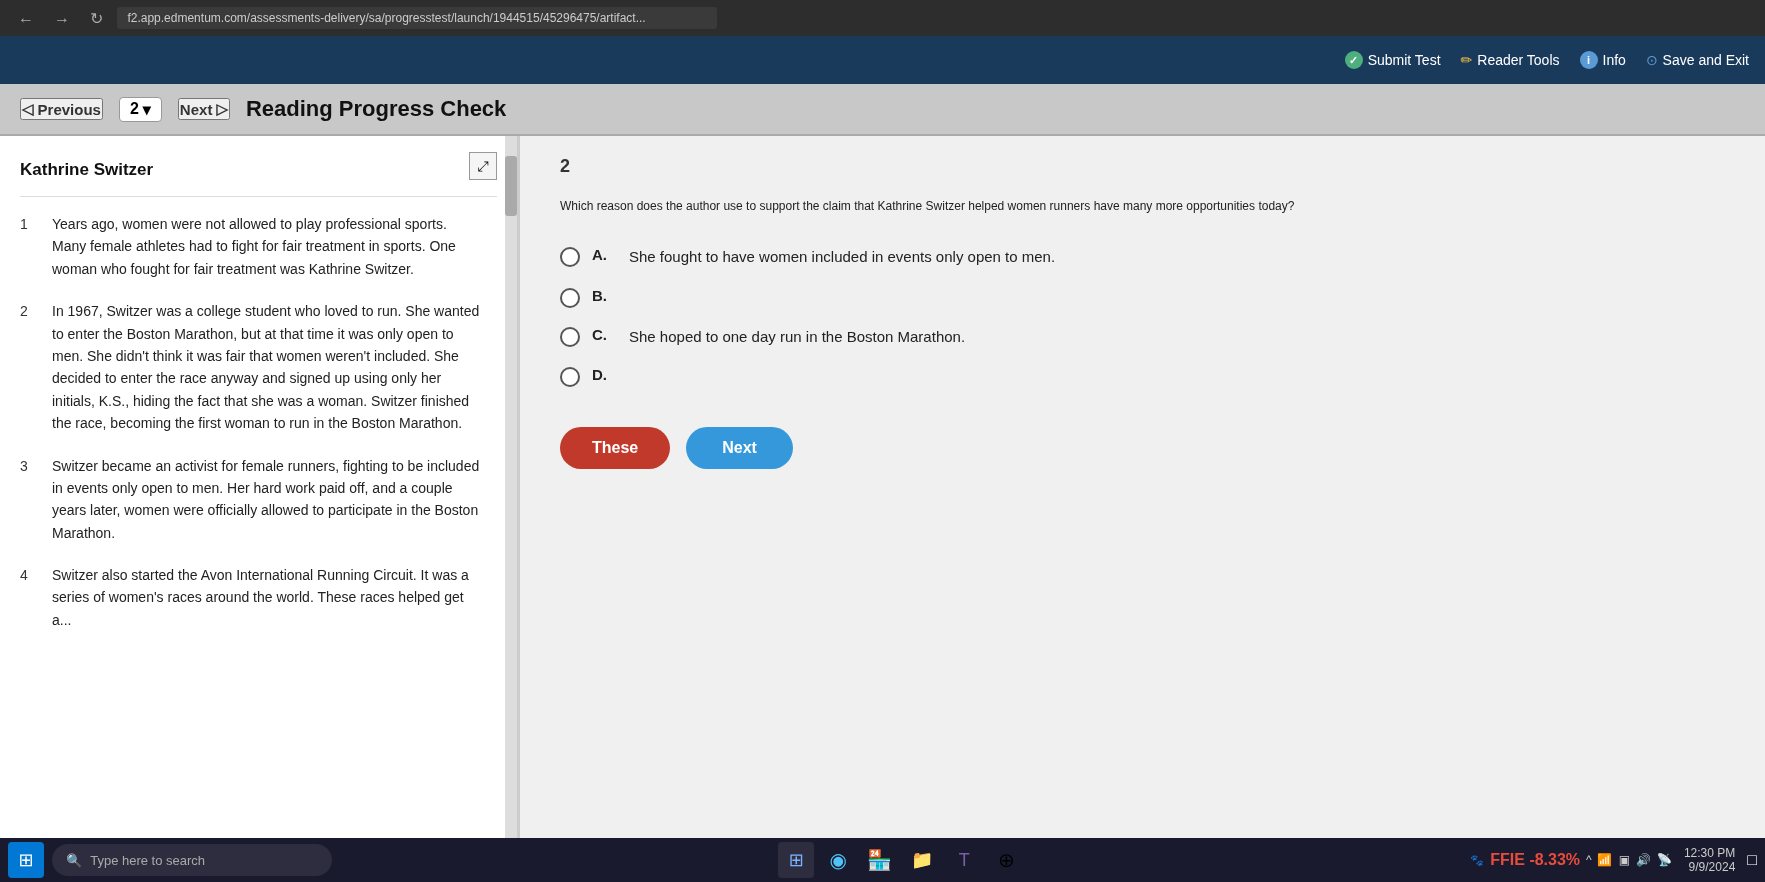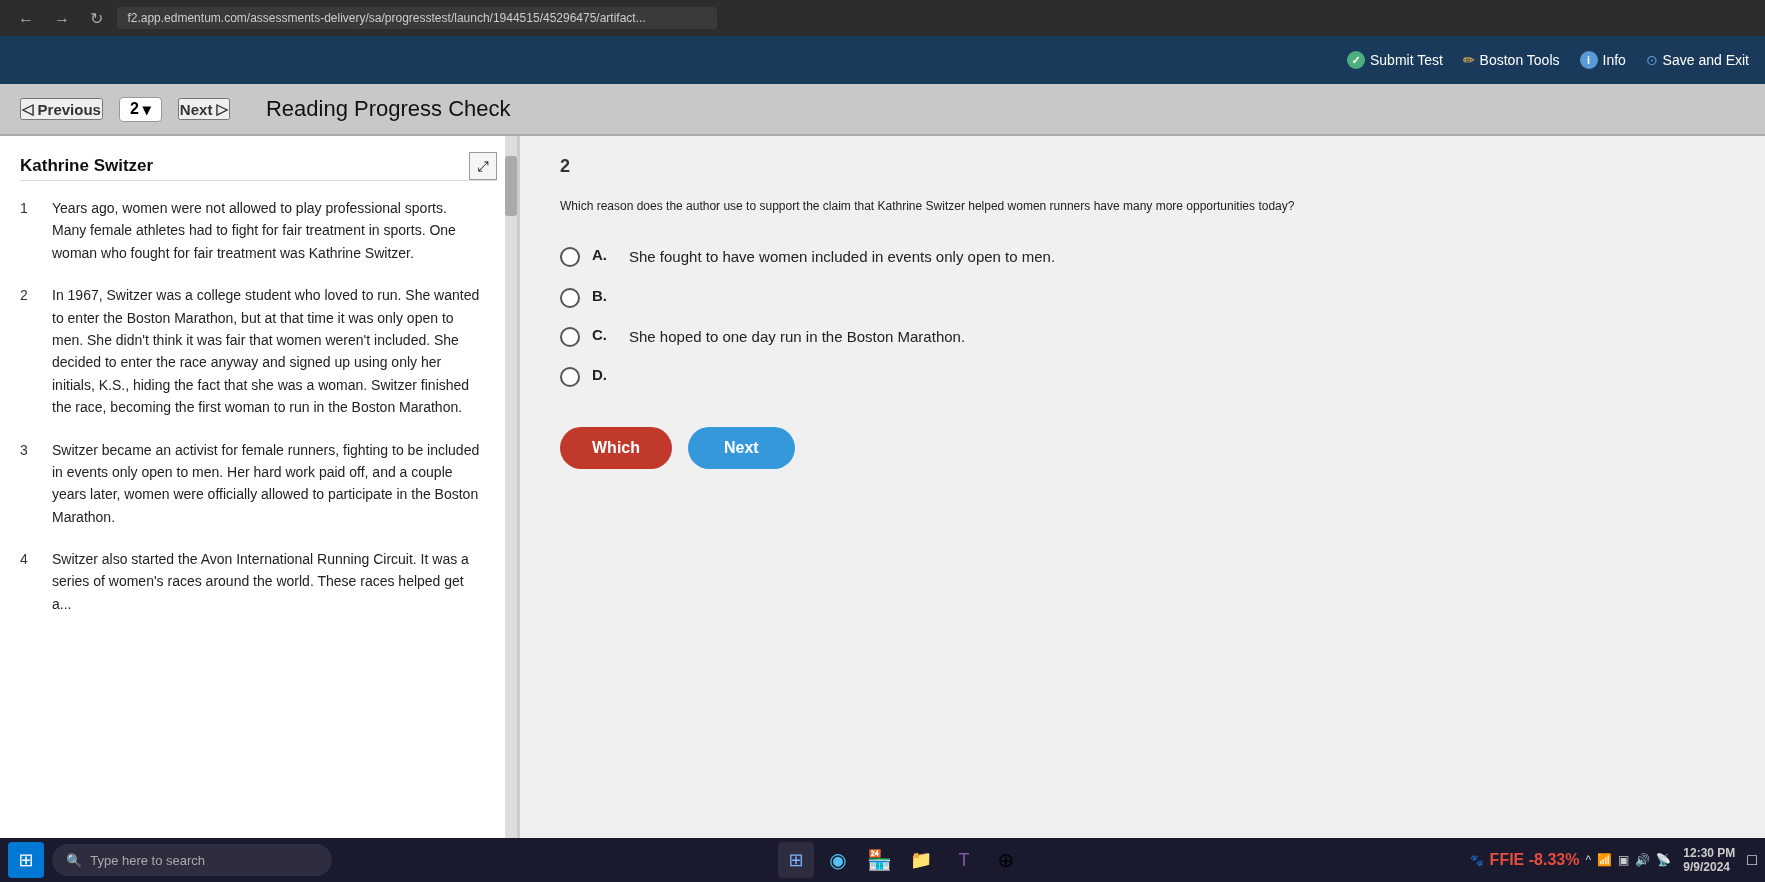--- a/index.html
+++ b/index.html
@@ -99,23 +99,22 @@
       padding: 2px 10px;
       font-size: 16px;
       font-weight: bold;
       display: flex;
       align-items: center;
       gap: 4px;
       cursor: pointer;
     }
     .page-title {
       font-size: 22px;
-      font-weight: normal;
+      font-weight: bold;
       color: #111;
-      margin-left: 20px;
     }
 
     
     .main-content {
       display: flex;
       height: calc(882px - 36px - 48px - 52px - 30px);
       background: #f0f0f0;
     }
 
     
@@ -123,24 +122,24 @@
       width: 520px;
       background: white;
       border-right: 3px solid #ccc;
       overflow: hidden;
       padding: 16px 20px;
       position: relative;
     }
     .passage-header {
       display: flex;
       justify-content: space-between;
-      align-items: center;
+      align-items: flex-end;
       margin-bottom: 16px;
       border-bottom: 1px solid #ddd;
-      padding-bottom: 0;
+      padding-bottom: 16px;
     }
     .passage-title {
       font-size: 17px;
       font-weight: bold;
       color: #111;
     }
     .expand-btn {
       width: 28px;
       height: 28px;
       border: 1px solid #999;
@@ -353,24 +352,23 @@
       display: flex;
       align-items: center;
       gap: 6px;
     }
     .stock-indicator {
       color: #e74c3c;
       font-size: 16px;
       font-weight: bold;
     }
     .time-display {
-      text-align: left;
+      text-align: right;
       font-size: 12px;
       color: #ccc;
-      font-weight: bold;
     }
   </style>
 </head>
 <body>
 
 <div class="browser-bar">
   <button class="browser-nav-btn">←</button>
   <button class="browser-nav-btn">→</button>
   <button class="browser-nav-btn">↻</button>
   <div class="browser-url">f2.app.edmentum.com/assessments-delivery/sa/progresstest/launch/1944515/45296475/artifact...</div>
@@ -378,21 +376,21 @@
 
 <div class="app-header">
   <div></div>
   <div class="app-header-right">
     <button class="header-btn">
       <span class="icon-circle submit-icon">✓</span>
       <span>Submit Test</span>
     </button>
     <button class="header-btn">
       <span class="reader-icon">✏</span>
-      <span>Boston Tools</span>
+      <span>Reader Tools</span>
     </button>
     <button class="header-btn">
       <span class="icon-circle info-icon">i</span>
       <span>Info</span>
     </button>
     <button class="header-btn">
       <span class="save-icon">⊙</span>
       <span>Save and Exit</span>
     </button>
   </div>
@@ -463,21 +461,21 @@
       <div class="radio-btn"></div>
       <span class="choice-label">C.</span>
       <span class="choice-text">She hoped to one day run in the Boston Marathon.</span>
     </div>
     <div class="answer-choice">
       <div class="radio-btn"></div>
       <span class="choice-label">D.</span>
     </div>
 
     <div class="action-buttons">
-      <button class="reset-btn">Which</button>
+      <button class="reset-btn">These</button>
       <button class="next-btn">Next</button>
     </div>
   </div>
 </div>
 
 <div class="footer">
   <span>© 2024 Edmentum. All rights reserved</span>
 </div>
 
 <div class="taskbar">

